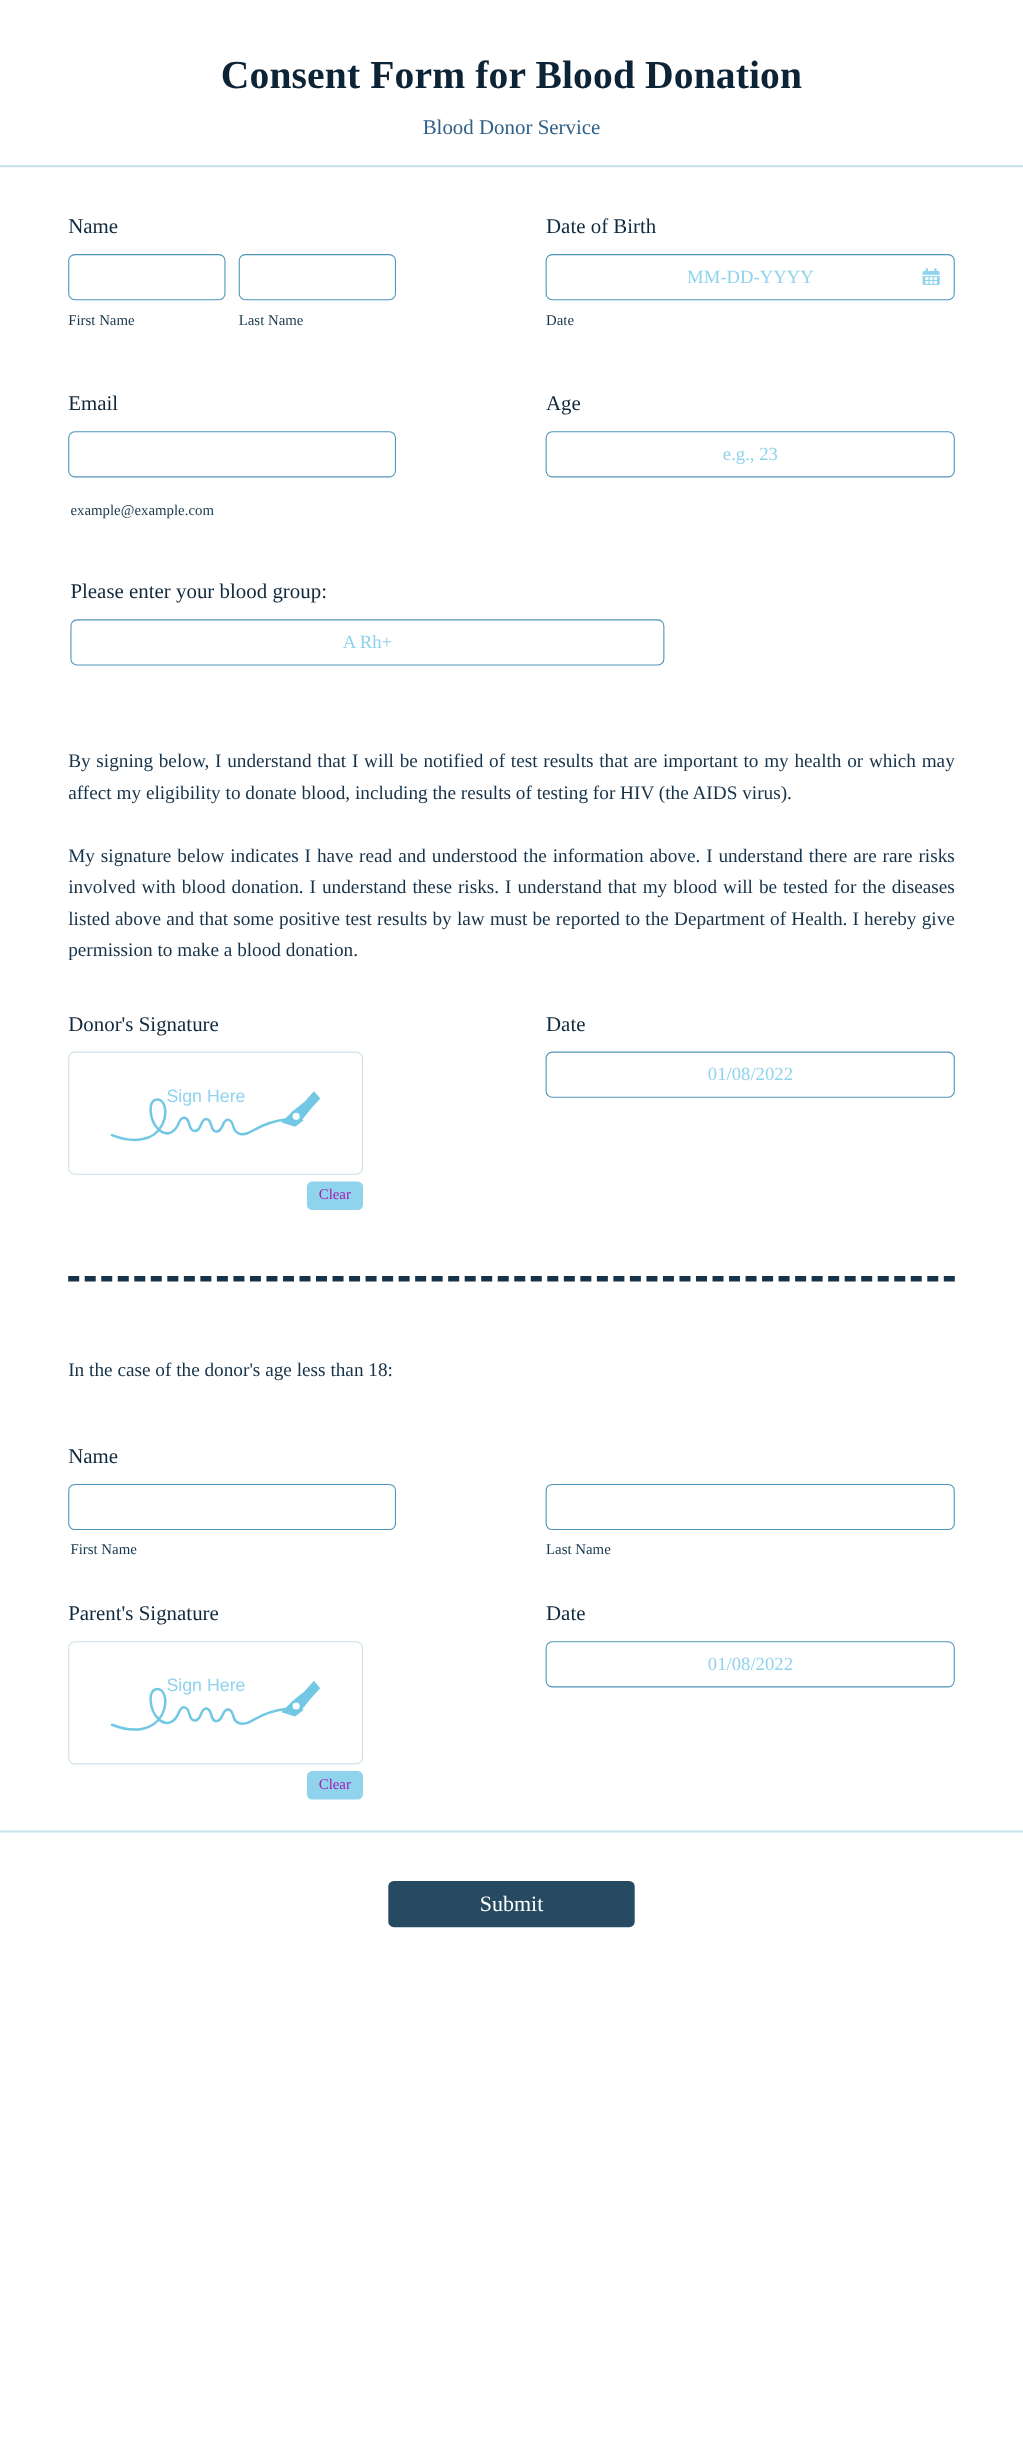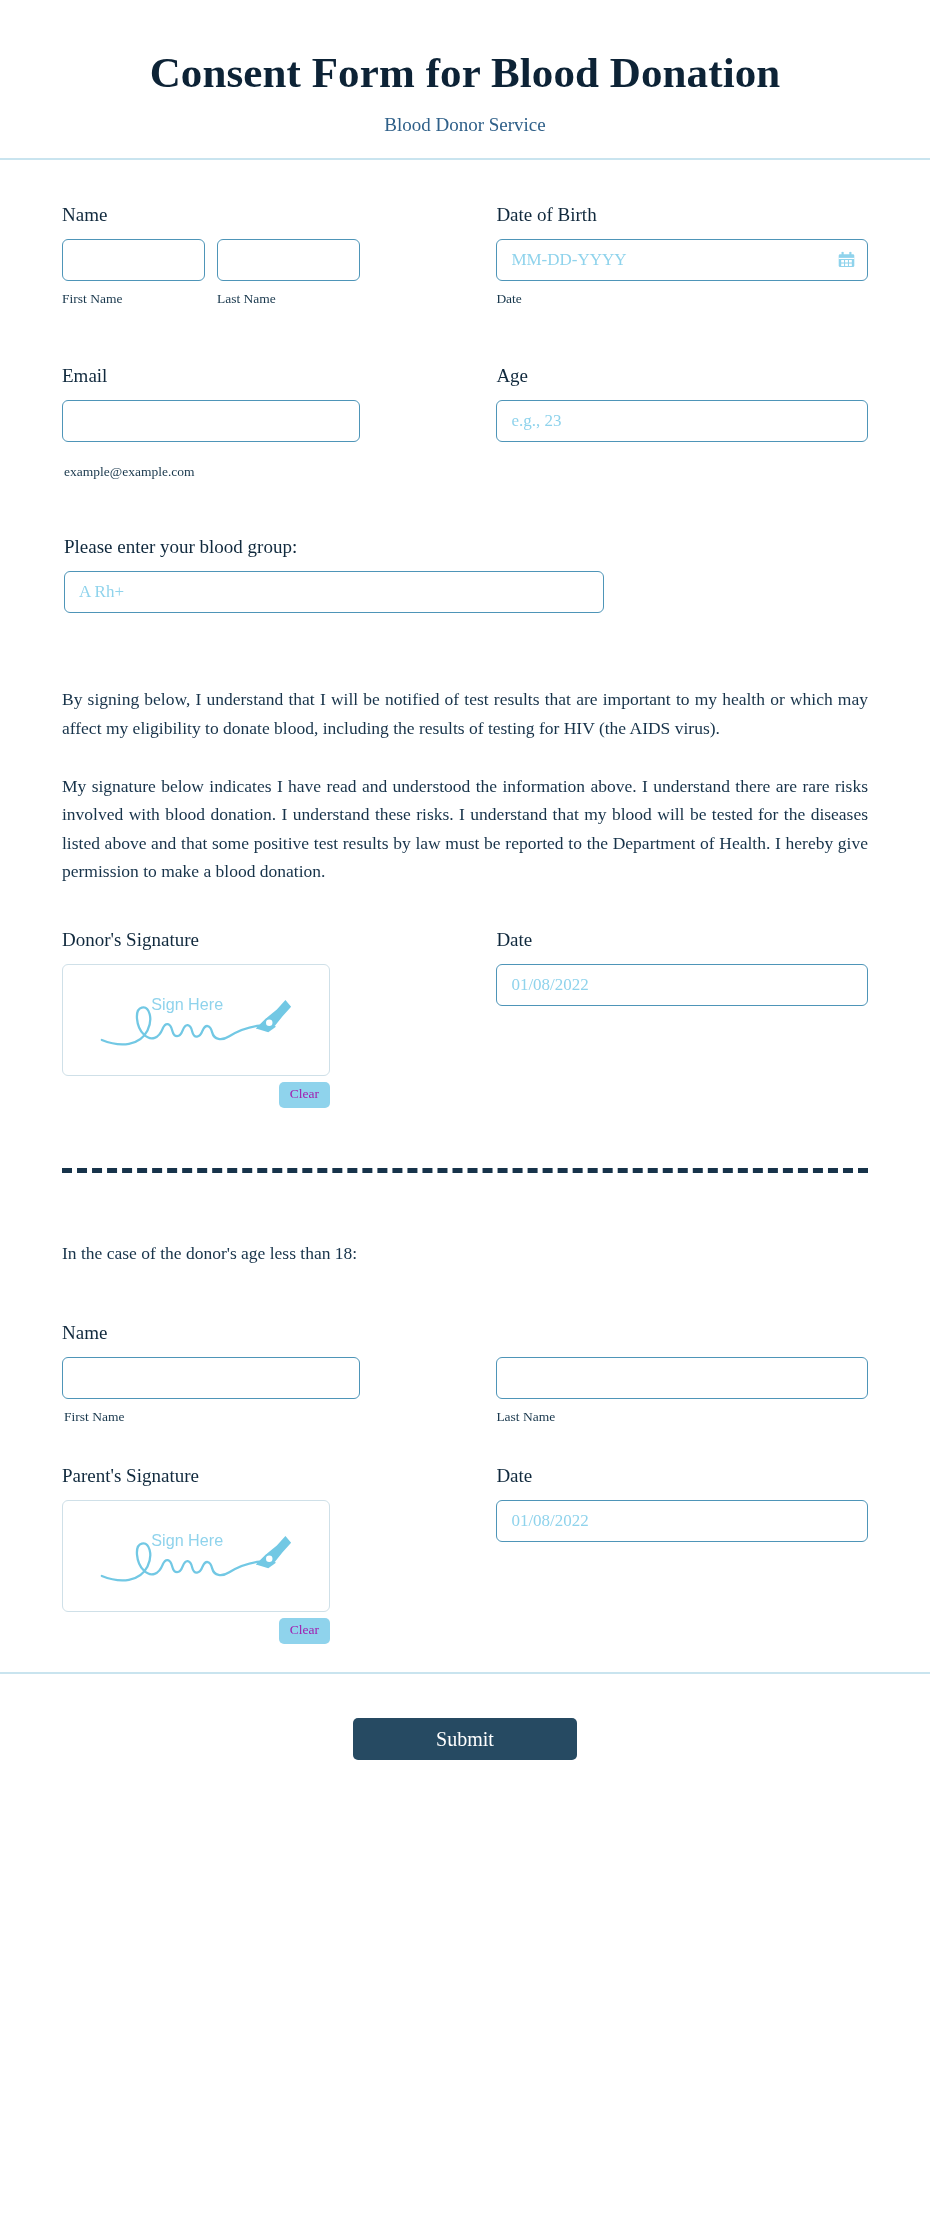--- a/index.html
+++ b/index.html
@@ -15,21 +15,21 @@
   }
 
   
   .header {
     padding-top: 48px;
     text-align: center;
     border-bottom: 2px solid #c9e4ef;
     padding-bottom: 22px;
   }
   .form-title {
-    font-size: 43px;
+    font-size: 36px;
     font-weight: bold;
     color: #0d2336;
     letter-spacing: 0.1px;
     line-height: 1.15;
     margin: 0;
   }
   .form-subtitle {
     margin-top: 17px;
     font-size: 19px;
     color: #2f6089;
@@ -60,20 +60,21 @@
     height: 42px;
     border: 1px solid #4e95b8;
     border-radius: 6px;
     background: #ffffff;
     font-family: "Liberation Serif", "DejaVu Serif", serif;
     font-size: 17px;
     color: #8fd3ec;
     padding: 18px 14px;
     outline: none;
     display: block;
+    text-align: center;
   }
   .inp::placeholder { color: #8fd3ec; opacity: 1; }
 
   .sublabel {
     font-size: 13.5px;
     color: #18374c;
     margin-top: 10px;
     line-height: 1.2;
   }
 

